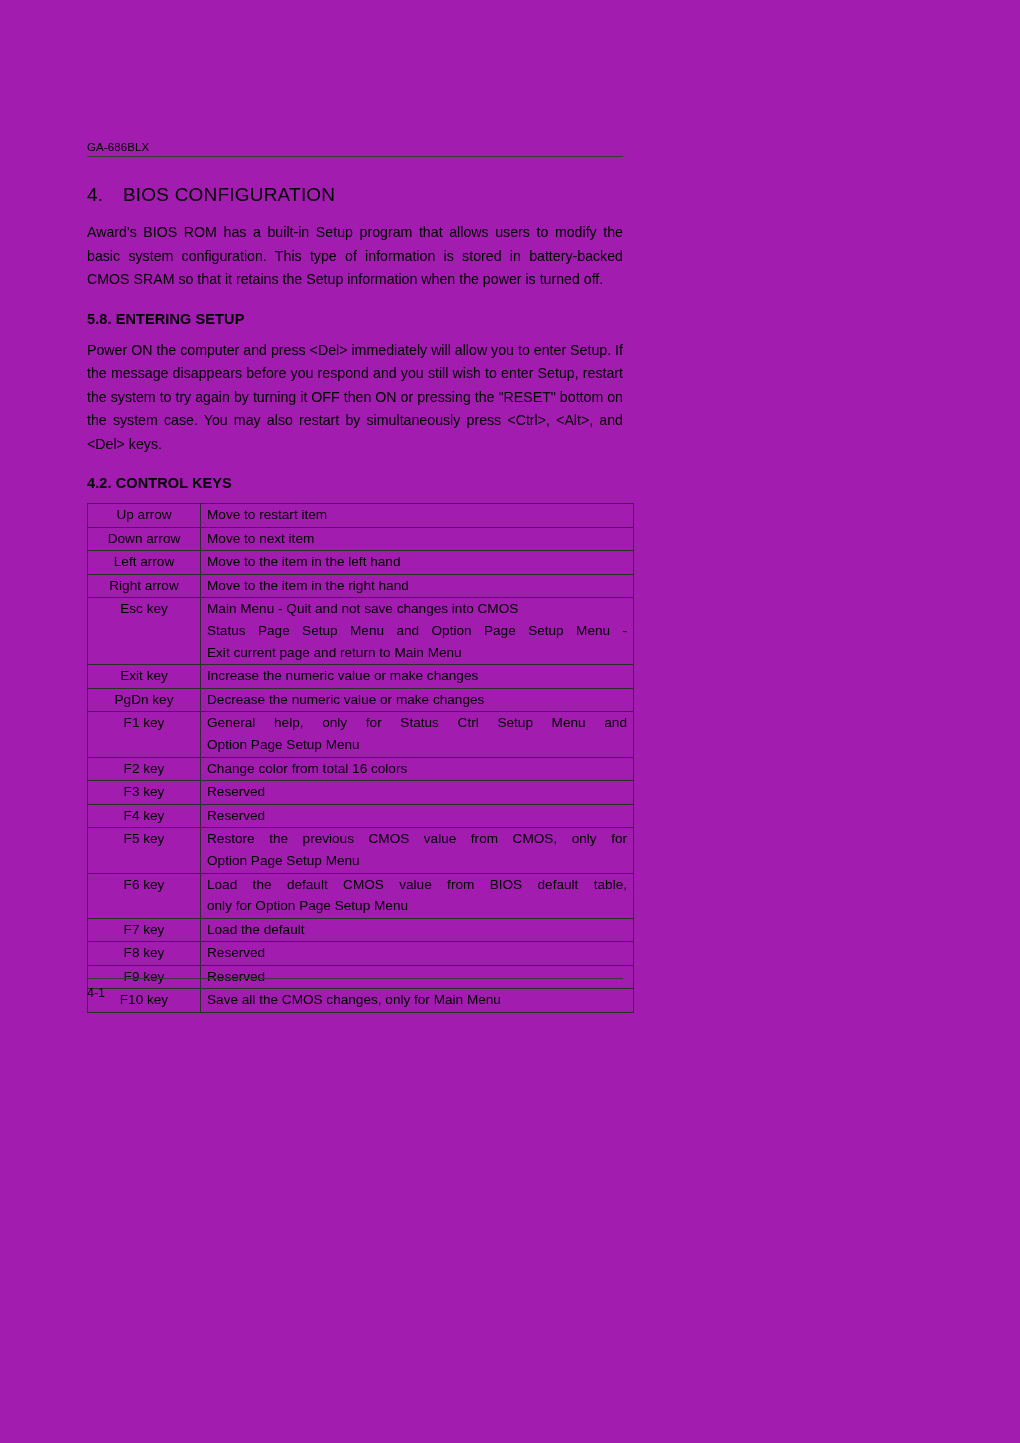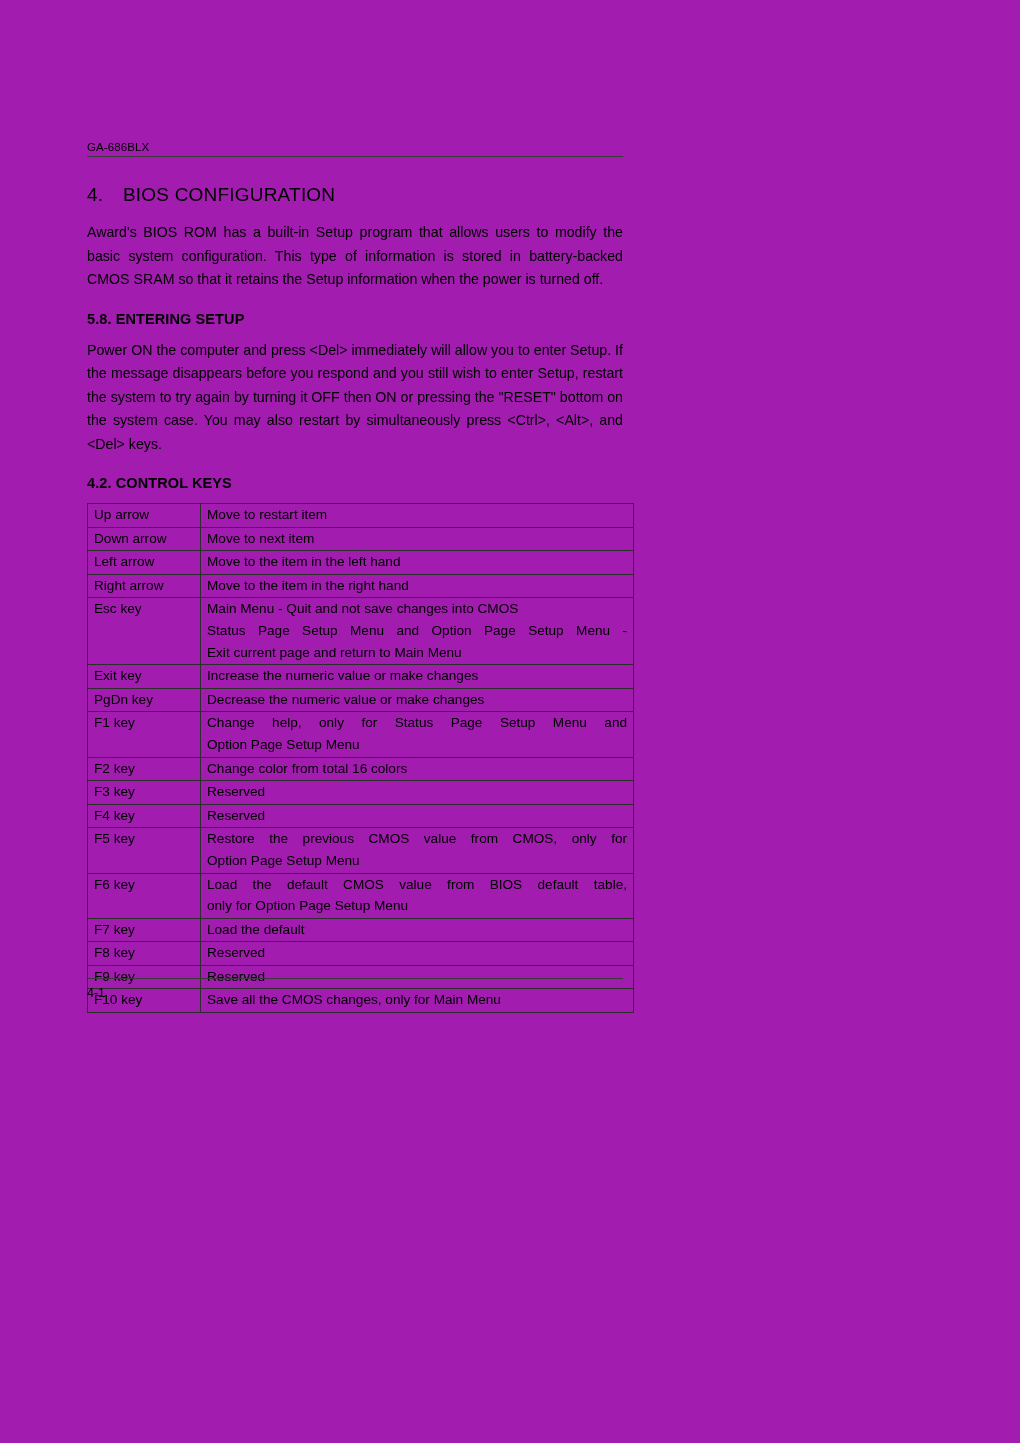--- a/index.html
+++ b/index.html
@@ -80,20 +80,21 @@
   table.keys td {
     border: 1.1px solid #2e2e2e;
     font-size: 13.6px;
     line-height: 21.6px;
     padding: 0px 6px 1px 6px;
     vertical-align: top;
     height: 20px;
   }
   table.keys td.key {
     width: 100px;
+    text-align: center;
   }
   table.keys td.desc {
     width: 420px;
   }
   .ln {
     display: block;
     white-space: nowrap;
   }
   .ln.just {
     text-align: justify;
@@ -183,21 +184,21 @@
           </tr>
           <tr>
             <td class="key">PgDn key</td>
             <td class="desc">
               <span class="ln">Decrease the numeric value or make changes</span>
             </td>
           </tr>
           <tr>
             <td class="key">F1 key</td>
             <td class="desc">
-              <span class="ln just">Change help, only for Status Page Setup Menu and</span>
+              <span class="ln just">General help, only for Status Ctrl Setup Menu and</span>
               <span class="ln">Option Page Setup Menu</span>
             </td>
           </tr>
           <tr>
             <td class="key">F2 key</td>
             <td class="desc">
               <span class="ln">Change color from total 16 colors</span>
             </td>
           </tr>
           <tr>

